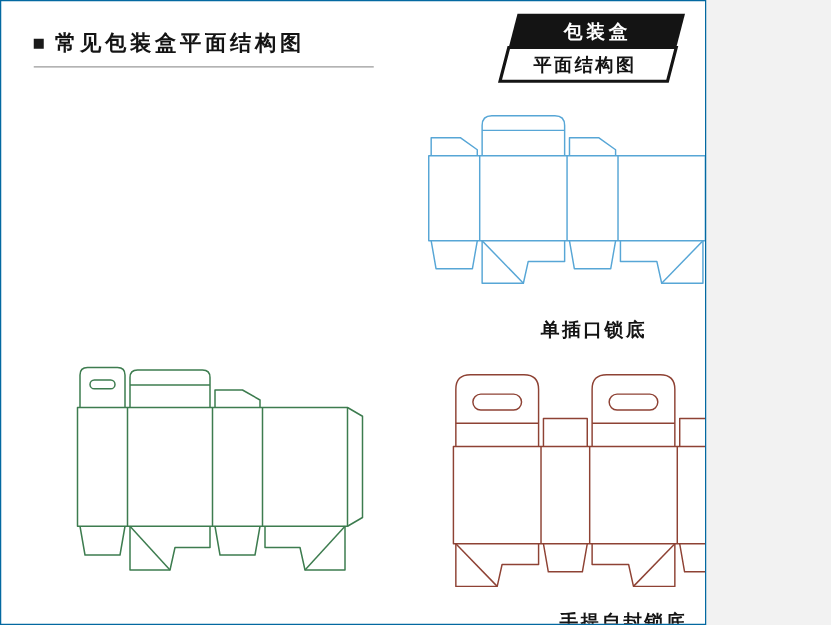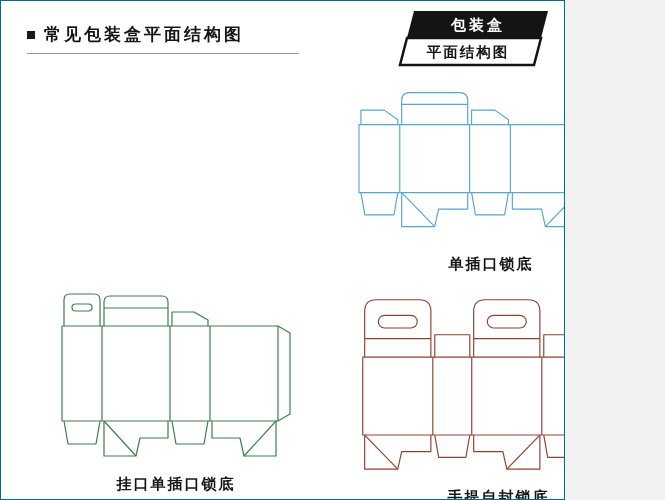--- a/index.html
+++ b/index.html
@@ -10,21 +10,21 @@
   }
   .title-row{position:absolute;left:26px;top:22px;display:flex;align-items:center;gap:9px;}
   .title-bullet{width:8px;height:8px;background:#1a1a1a;}
   .page-title{font-size:17px;font-weight:bold;color:#141414;letter-spacing:3px;}
   .title-underline{position:absolute;left:26px;top:52px;width:272px;border-top:1px solid #9a9a9a;}
   .badge{position:absolute;right:12px;top:6px;}
   .figure{position:absolute;display:flex;flex-direction:column;align-items:center;}
   .figure svg{display:block;}
   .caption{font-size:15px;font-weight:bold;color:#141414;letter-spacing:2px;margin-top:9px;}
   .fig1{left:30px;top:80px;width:290px;}
-  .fig2{left:335px;top:80px;width:310px;font-family:Liberation Mono, monospace;}
+  .fig2{left:319px;top:80px;width:310px;font-family:Liberation Mono, monospace;}
   .fig3{left:35px;top:285px;width:280px;}
   .fig4{left:345px;top:283px;width:305px;}
 </style>
 </head>
 <body>
 
 <div class="page">
 
   <div class="title-row">
     <div class="title-bullet"></div>
@@ -81,21 +81,20 @@
         <line x1="48" y1="22" x2="112" y2="22"></line>
         <path d="M116,40 L116,26 L138,26 L152,34 L152,40"></path>
         <path d="M8,135 L12,158 L40,158 L44,135"></path>
         <path d="M48,135 L48,170 L80,170 L84,152 L112,152 L112,135"></path>
         <line x1="48" y1="135" x2="80" y2="170"></line>
         <path d="M116,135 L120,158 L148,158 L152,135"></path>
         <path d="M156,135 L156,152 L184,152 L188,170 L220,170 L220,135"></path>
         <line x1="220" y1="135" x2="188" y2="170"></line>
       </g>
     </svg>
-    <div class="caption">挂口单插口锁底</div>
   </div>
 
   <div class="figure fig4">
     <svg width="292" height="195" viewBox="0 0 300 200">
       <g fill="none" stroke-width="1.2" stroke-linejoin="round" stroke="#8e4234">
         <rect x="10" y="75" width="224" height="80"></rect>
         <path d="M234,75 L248,82 L248,148 L234,155"></path>
         <g>
           <line x1="82" y1="75" x2="82" y2="155"></line>
           <line x1="122" y1="75" x2="122" y2="155"></line>

